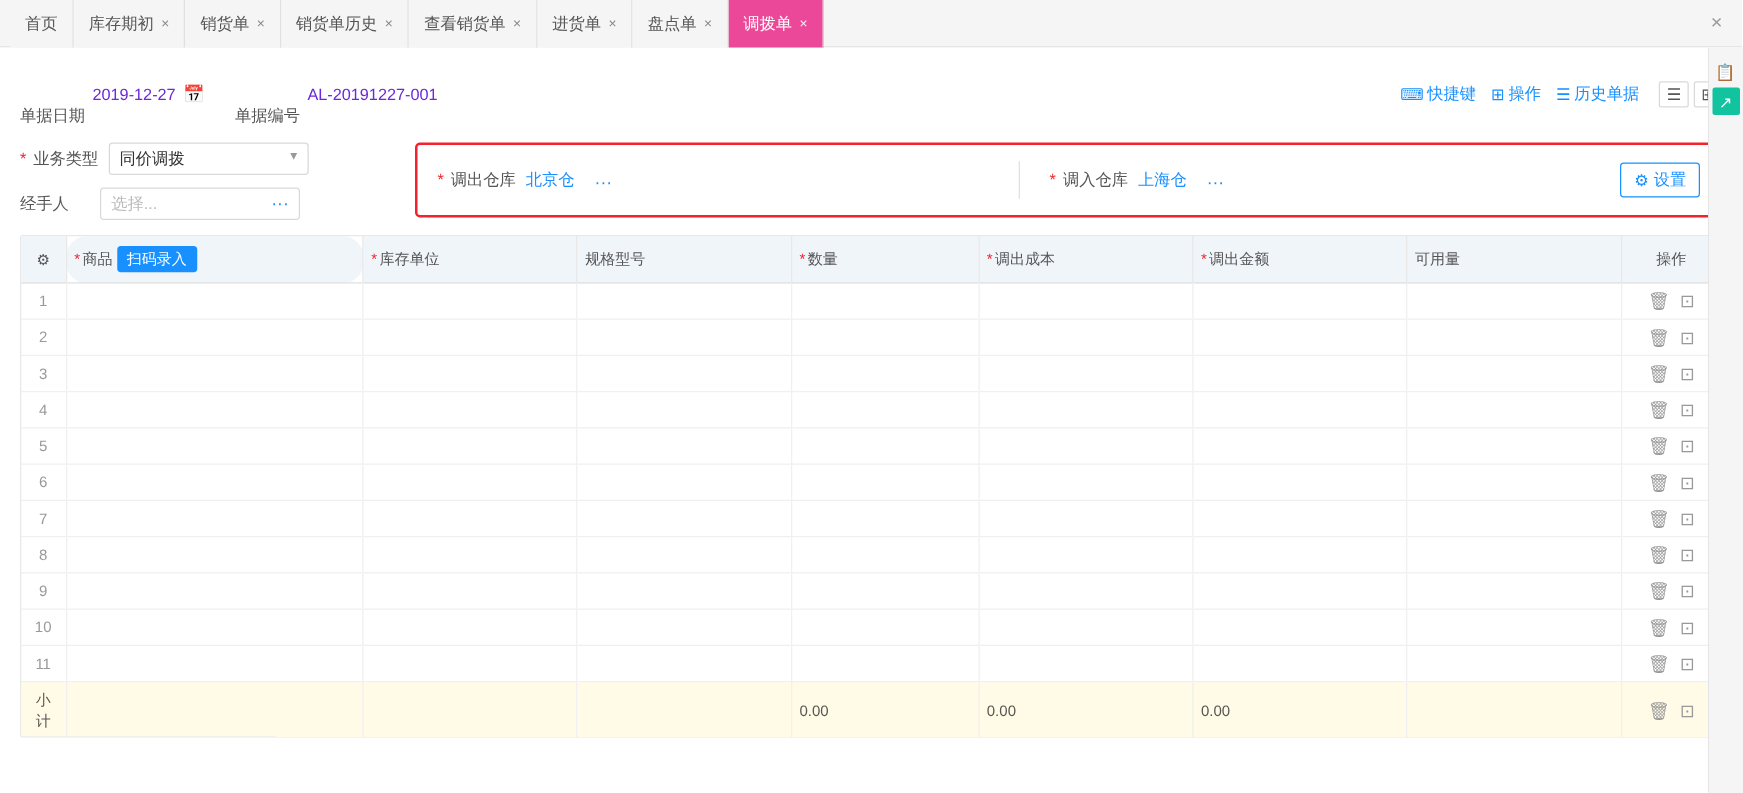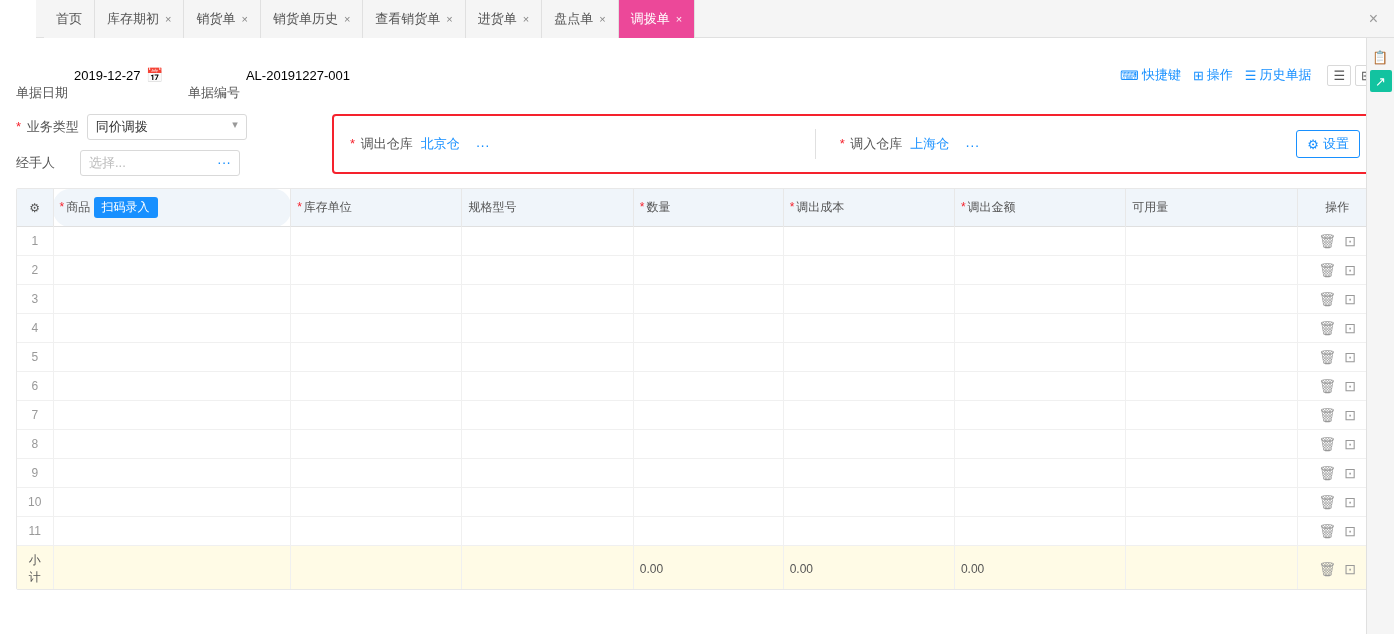--- a/index.html
+++ b/index.html
@@ -6,21 +6,20 @@
     body { font-family: 'Microsoft YaHei', Arial, sans-serif; font-size: 13px; color: #333; background: #fff; overflow: hidden; }
 
     
     .tab-bar {
       display: flex;
       align-items: center;
       border-bottom: 1px solid #e0e0e0;
       background: #f5f5f5;
       height: 38px;
       padding: 0 8px;
-      margin-left: 36px;
     }
     .tab {
       display: flex;
       align-items: center;
       padding: 0 12px;
       height: 38px;
       cursor: pointer;
       font-size: 13px;
       color: #555;
       border-right: 1px solid #e0e0e0;
@@ -60,21 +59,21 @@
       margin-bottom: 12px;
       gap: 24px;
     }
     .header-field {
       display: flex;
       align-items: center;
       gap: 6px;
       font-size: 13px;
     }
     .header-field label { color: #555; white-space: nowrap; margin-top: 36px; }
-    .header-field .value { color: #000000; }
+    .header-field .value { color: #6d28d9; }
     .calendar-icon {
       color: #1890ff;
       font-size: 14px;
       cursor: pointer;
     }
     .toolbar-right {
       margin-left: auto;
       display: flex;
       align-items: center;
       gap: 12px;

